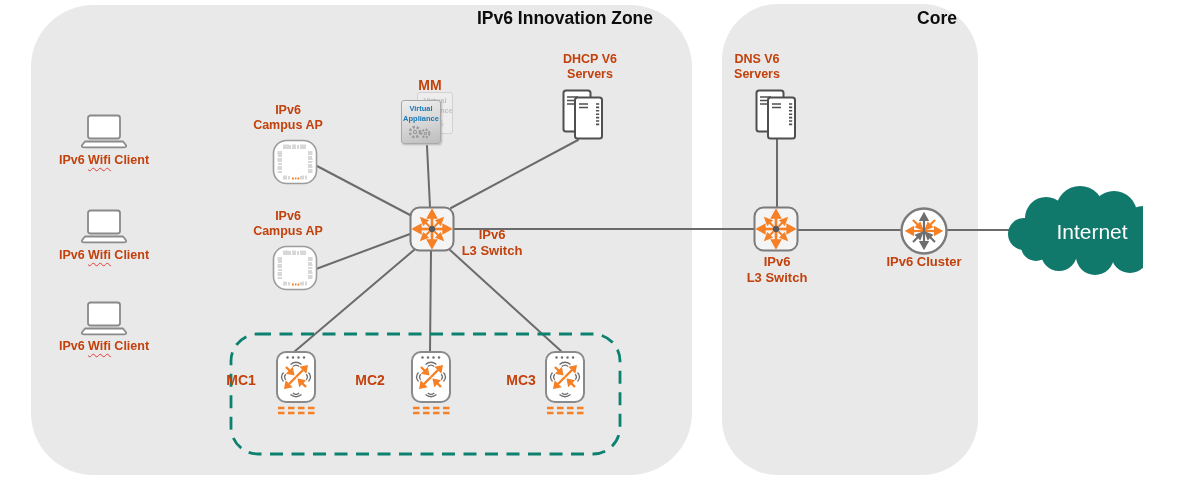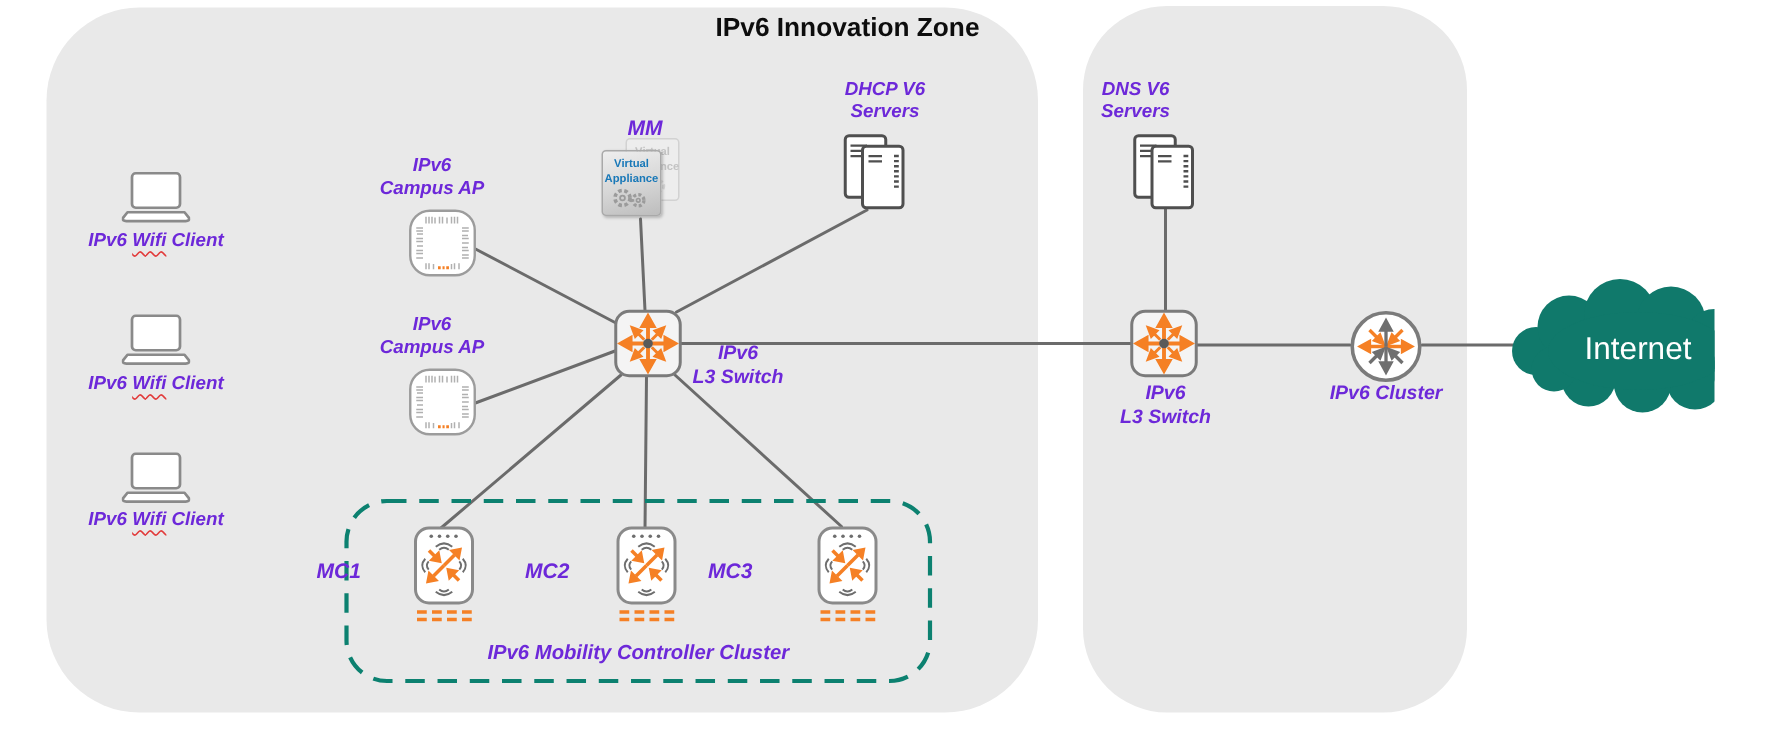--- a/index.html
+++ b/index.html
@@ -4,23 +4,23 @@
 <style>
   html,body{margin:0;padding:0;background:#fff;}
   #stage{position:relative;width:1143px;height:488px;background:#ffffff;
          font-family:"Liberation Sans",sans-serif;overflow:hidden;}
   .zone{position:absolute;background:#e9e9e9;}
   #zone-innovation{left:31px;top:5px;width:661px;height:470px;border-radius:62px;}
   #zone-core{left:722px;top:4px;width:256px;height:471px;border-radius:56px;}
   .zone-title{position:absolute;font-weight:700;font-size:17.5px;color:#0d0d0d;text-align:center;}
   #innovation-title{left:415px;top:8px;width:300px;}
   #core-title{left:857px;top:8px;width:160px;}
-  .node-label{position:absolute;font-weight:700;font-size:12.5px;color:#6d28d9;
-              text-align:center;line-height:1.22;font-style:italic;}
-  .mc-label{font-size:14px;text-align:left;}
+  .node-label{position:absolute;font-weight:700;font-size:12.5px;color:#c2410c;
+              text-align:center;line-height:1.22;}
+  .mc-label{font-size:14px;text-align:center;}
   .sw-label{font-size:13px;}
   .abs{position:absolute;}
   .wavy{text-decoration:underline wavy #e23b3b;text-decoration-thickness:1px;text-underline-offset:3px;text-align:right;}
   #lines{position:absolute;left:0;top:0;}
   .vcard{position:absolute;border-radius:3px;box-sizing:border-box;
          display:flex;flex-direction:column;align-items:center;padding-top:3px;}
   #vcard-back{left:417px;top:92px;width:36px;height:42px;background:#ededed;border:1px solid #d2d2d2;}
   #vcard-front{left:401px;top:100px;width:40px;height:44px;
                background:linear-gradient(165deg,#eeeeee 0%,#d6d6d6 55%,#bdbdbd 100%);
                border:1px solid #a9a9a9;box-shadow:1px 1px 2px rgba(0,0,0,.22);}
@@ -47,20 +47,21 @@
       <line x1="430" y1="353" x2="431" y2="251"></line>
       <line x1="561" y1="351" x2="450" y2="250"></line>
       <line x1="454" y1="229" x2="754" y2="229"></line>
       <line x1="777" y1="139" x2="777" y2="207"></line>
       <line x1="798" y1="230" x2="900" y2="230"></line>
       <line x1="948" y1="230" x2="1012" y2="230"></line>
     </g>
   </svg>
 
   <div class="zone-title" id="innovation-title">IPv6 Innovation Zone</div>
+  <div class="zone-title" id="core-title">Core</div>
 
   <svg class="abs" style="left:81px;top:114px" width="46" height="36" viewBox="0 0 46 36">
     <rect x="7" y="1.5" width="32" height="23" rx="2.5" fill="#fff" stroke="#8a8a8a" stroke-width="1.8"></rect>
     <path d="M4 27.5 L42 27.5 L45 31.3 Q45.6 33.4 42.8 33.4 L3.2 33.4 Q0.4 33.4 1 31.3 Z" fill="#fff" stroke="#8a8a8a" stroke-width="1.8" stroke-linejoin="round"></path>
   </svg>
   <div class="node-label" style="left:34px;top:153px;width:140px">
     <span>IPv6 </span><span class="wavy">Wifi</span><span> Client</span>
   </div>
 
   <svg class="abs" style="left:81px;top:209px" width="46" height="36" viewBox="0 0 46 36">
@@ -162,21 +163,20 @@
     <circle cx="23" cy="23" r="3.2" fill="#5a5a5a"></circle>
   </svg>
   <div class="node-label sw-label" style="left:442px;top:227px;width:100px">
     <div>IPv6</div>
     <div>L3 Switch</div>
   </div>
 
   <svg class="abs" style="left:229px;top:332px" width="393" height="124" viewBox="0 0 393 124">
     <rect x="2" y="2" width="389" height="120" rx="27" fill="none" stroke="#0c8170" stroke-width="2.8" stroke-dasharray="13 8.5"></rect>
   </svg>
-  <div class="node-label" id="cluster-title">IPv6 Mobility Controller Cluster</div>
 
   <div class="node-label mc-label" style="left:211px;top:372px;width:60px">MC1</div>
   <svg class="abs" style="left:274px;top:350px" width="44" height="66" viewBox="0 0 44 66">
     <rect x="3" y="2" width="38" height="50" rx="9" fill="#fff" stroke="#8a8a8a" stroke-width="2"></rect>
     <g fill="#6e6e6e">
         <circle cx="13.5" cy="7.5" r="1.2"></circle>
         <circle cx="19" cy="7.5" r="1.2"></circle>
         <circle cx="24.5" cy="7.5" r="1.2"></circle>
         <circle cx="30" cy="7.5" r="1.2"></circle>
       </g>
@@ -192,21 +192,21 @@
       <line x1="22" y1="27" x2="15" y2="34"></line>
         <polygon points="11.5,37.5 16.2,36.6 12.4,32.8"></polygon>
       <line x1="12" y1="17" x2="16" y2="21"></line>
         <polygon points="19,24 18.1,19.3 14.3,23.1"></polygon>
       <line x1="32" y1="37" x2="28" y2="33"></line>
         <polygon points="25,30 29.7,30.9 25.9,34.7"></polygon>
     </g>
     <path d="M4 58h6.5 M14 58h6.5 M24 58h6.5 M34 58h6.5 M4 63h6.5 M14 63h6.5 M24 63h6.5 M34 63h6.5" stroke="#f58025" stroke-width="2.4" fill="none"></path>
   </svg>
 
-  <div class="node-label mc-label" style="left:350px;top:372px;width:60px">MC2</div>
+  <div class="node-label mc-label" style="left:340px;top:372px;width:60px">MC2</div>
   <svg class="abs" style="left:409px;top:350px" width="44" height="66" viewBox="0 0 44 66">
     <rect x="3" y="2" width="38" height="50" rx="9" fill="#fff" stroke="#8a8a8a" stroke-width="2"></rect>
     <g fill="#6e6e6e">
         <circle cx="13.5" cy="7.5" r="1.2"></circle>
         <circle cx="19" cy="7.5" r="1.2"></circle>
         <circle cx="24.5" cy="7.5" r="1.2"></circle>
         <circle cx="30" cy="7.5" r="1.2"></circle>
       </g>
     <g stroke="#6e6e6e" stroke-width="1.3" fill="none">
       <path d="M16.5 14.5 Q22 10 27.5 14.5 M18.8 16.5 Q22 13.8 25.2 16.5"></path>
@@ -220,21 +220,21 @@
       <line x1="22" y1="27" x2="15" y2="34"></line>
         <polygon points="11.5,37.5 16.2,36.6 12.4,32.8"></polygon>
       <line x1="12" y1="17" x2="16" y2="21"></line>
         <polygon points="19,24 18.1,19.3 14.3,23.1"></polygon>
       <line x1="32" y1="37" x2="28" y2="33"></line>
         <polygon points="25,30 29.7,30.9 25.9,34.7"></polygon>
     </g>
     <path d="M4 58h6.5 M14 58h6.5 M24 58h6.5 M34 58h6.5 M4 63h6.5 M14 63h6.5 M24 63h6.5 M34 63h6.5" stroke="#f58025" stroke-width="2.4" fill="none"></path>
   </svg>
 
-  <div class="node-label mc-label" style="left:472px;top:372px;width:60px">MC3</div>
+  <div class="node-label mc-label" style="left:491px;top:372px;width:60px">MC3</div>
   <svg class="abs" style="left:543px;top:350px" width="44" height="66" viewBox="0 0 44 66">
     <rect x="3" y="2" width="38" height="50" rx="9" fill="#fff" stroke="#8a8a8a" stroke-width="2"></rect>
     <g fill="#6e6e6e">
         <circle cx="13.5" cy="7.5" r="1.2"></circle>
         <circle cx="19" cy="7.5" r="1.2"></circle>
         <circle cx="24.5" cy="7.5" r="1.2"></circle>
         <circle cx="30" cy="7.5" r="1.2"></circle>
       </g>
     <g stroke="#6e6e6e" stroke-width="1.3" fill="none">
       <path d="M16.5 14.5 Q22 10 27.5 14.5 M18.8 16.5 Q22 13.8 25.2 16.5"></path>

